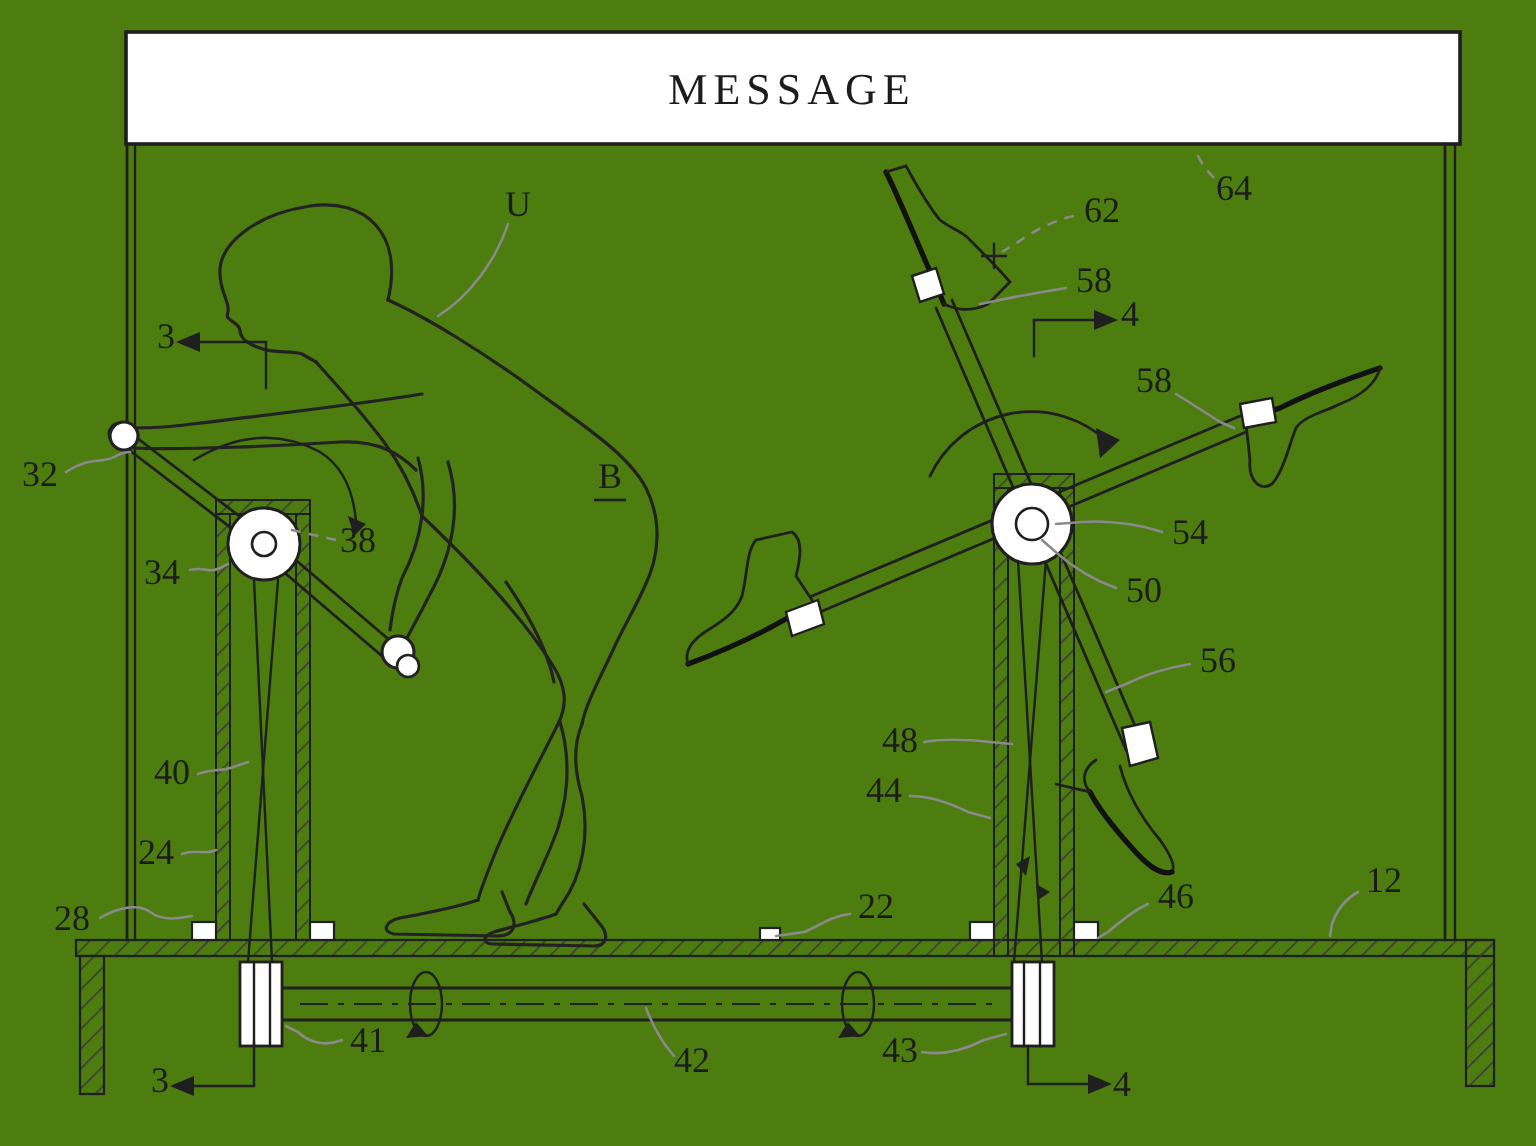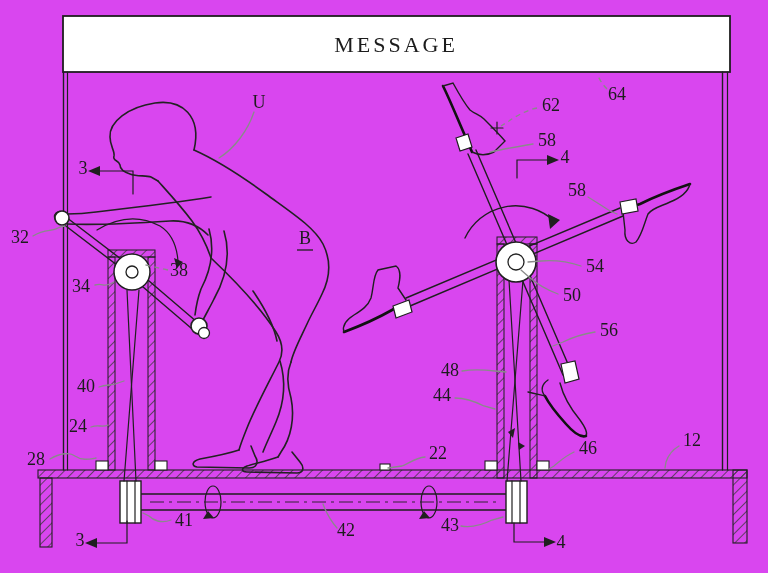--- a/index.html
+++ b/index.html
@@ -1,17 +1,17 @@
 <!DOCTYPE html>
 <html><head>
 <meta charset="utf-8">
 <style>
   html,body{margin:0;padding:0;background:#ffffff;}
   .stage{
-    position:relative;width:768px;height:573px;background:#d946ef;
+    position:relative;width:768px;height:573px;background:#4d7c0f;
     font-family:"Liberation Serif","DejaVu Serif",serif;overflow:hidden;
   }
   svg{position:absolute;left:0;top:0;}
   .ref-label{
     font-family:"Liberation Serif","DejaVu Serif",serif;
     font-size:18px;fill:#1c1c1c;text-anchor:middle;dominant-baseline:middle;
   }
   .banner-text{
     font-family:"Liberation Serif","DejaVu Serif",serif;
     font-size:22px;letter-spacing:3px;fill:#1c1c1c;text-anchor:middle;

